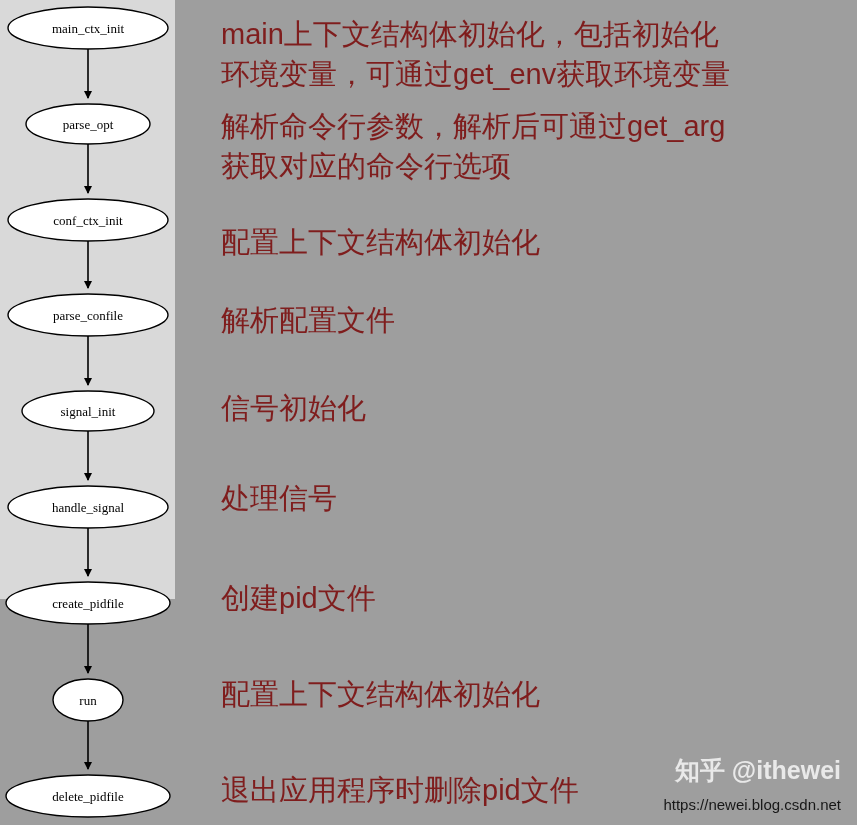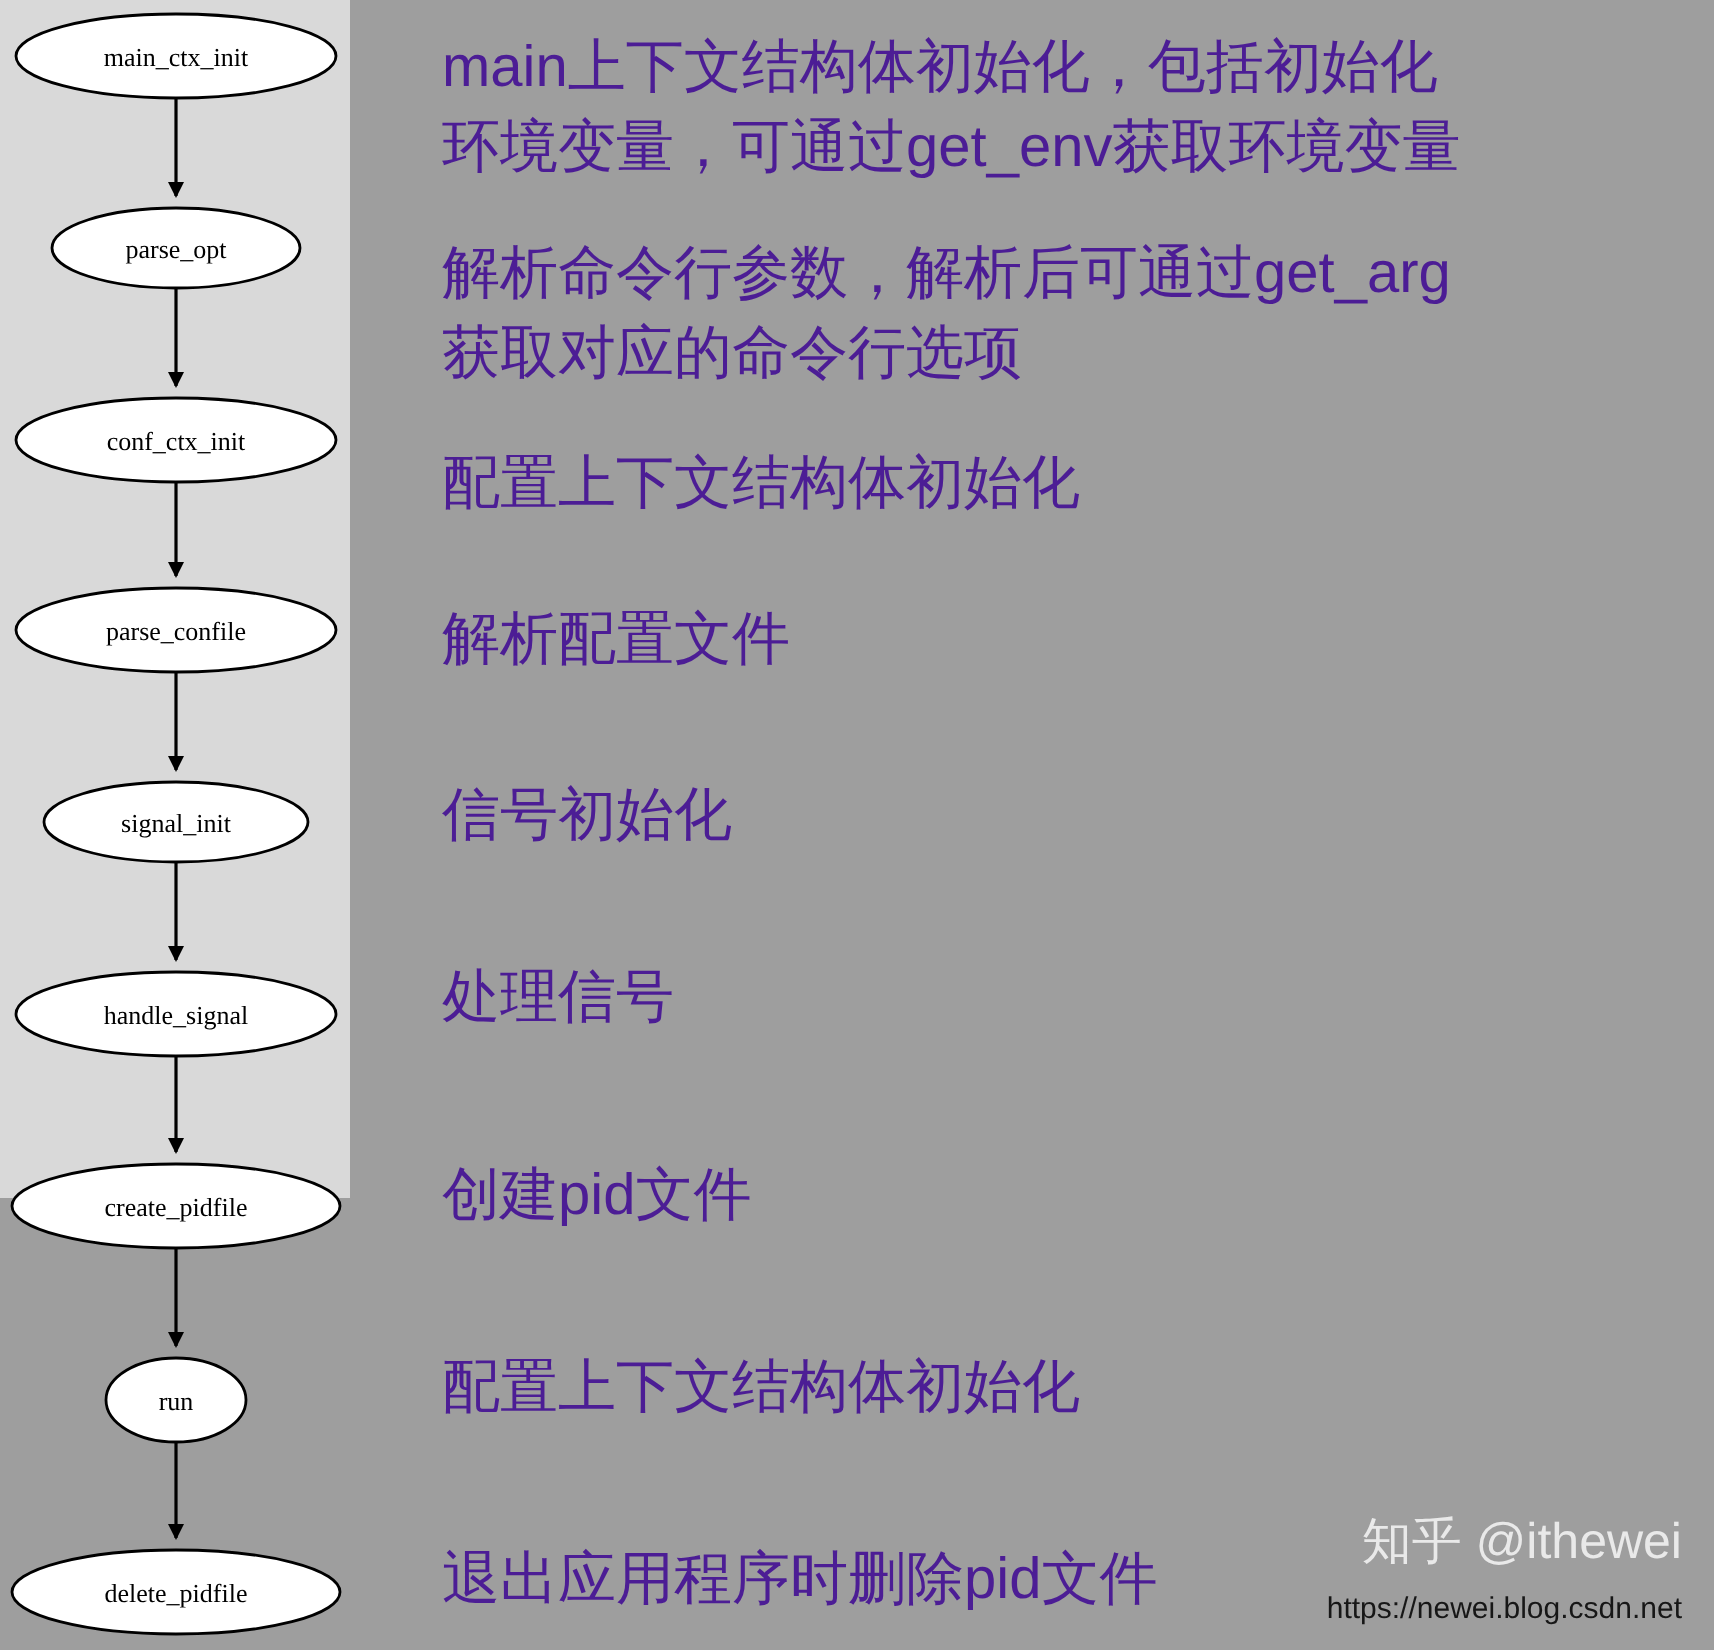--- a/index.html
+++ b/index.html
@@ -42,36 +42,36 @@
   #annotations {
     position: absolute;
     left: 175px;
     top: 0;
     width: 682px;
     height: 825px;
   }
   .annotation {
     position: absolute;
     left: 46px;
-    color: #4c1d95;
+    color: #7f1d1d;
     font-family: "Liberation Sans", sans-serif;
     font-size: 29px;
     line-height: 40px;
     white-space: pre-line;
     text-align: left;
   }
   
   #watermark-zhihu {
     position: absolute;
     right: 16px;
     bottom: 38px;
     color: #f0f0f0;
     font-family: "Liberation Sans", sans-serif;
     font-size: 25px;
-    font-weight: normal;
+    font-weight: bold;
     opacity: 0.92;
   }
   #watermark-csdn {
     position: absolute;
     right: 16px;
     bottom: 12px;
     color: #000000;
     font-family: "Liberation Sans", sans-serif;
     font-size: 15px;
     opacity: 0.85;
@@ -136,21 +136,21 @@
       <g>
         <ellipse cx="88" cy="796" rx="82" ry="21" fill="#ffffff" stroke="#000000" stroke-width="1.4"></ellipse>
         <text class="node-label" x="88" y="801" text-anchor="middle">delete_pidfile</text>
       </g>
     </svg>
   </div>
 
   <div id="annotations">
     <div class="annotation" style="top:14px;">main上下文结构体初始化，包括初始化
 环境变量，可通过get_env获取环境变量</div>
-    <div class="annotation" style="top:117px;">解析命令行参数，解析后可通过get_arg
+    <div class="annotation" style="top:106px;">解析命令行参数，解析后可通过get_arg
 获取对应的命令行选项</div>
     <div class="annotation" style="top:222px;">配置上下文结构体初始化</div>
     <div class="annotation" style="top:300px;">解析配置文件</div>
     <div class="annotation" style="top:388px;">信号初始化</div>
     <div class="annotation" style="top:481px;font-family:Liberation Mono, monospace;">处理信号</div>
     <div class="annotation" style="top:578px;">创建pid文件</div>
     <div class="annotation" style="top:674px;">配置上下文结构体初始化</div>
     <div class="annotation" style="top:770px;">退出应用程序时删除pid文件</div>
   </div>
 

